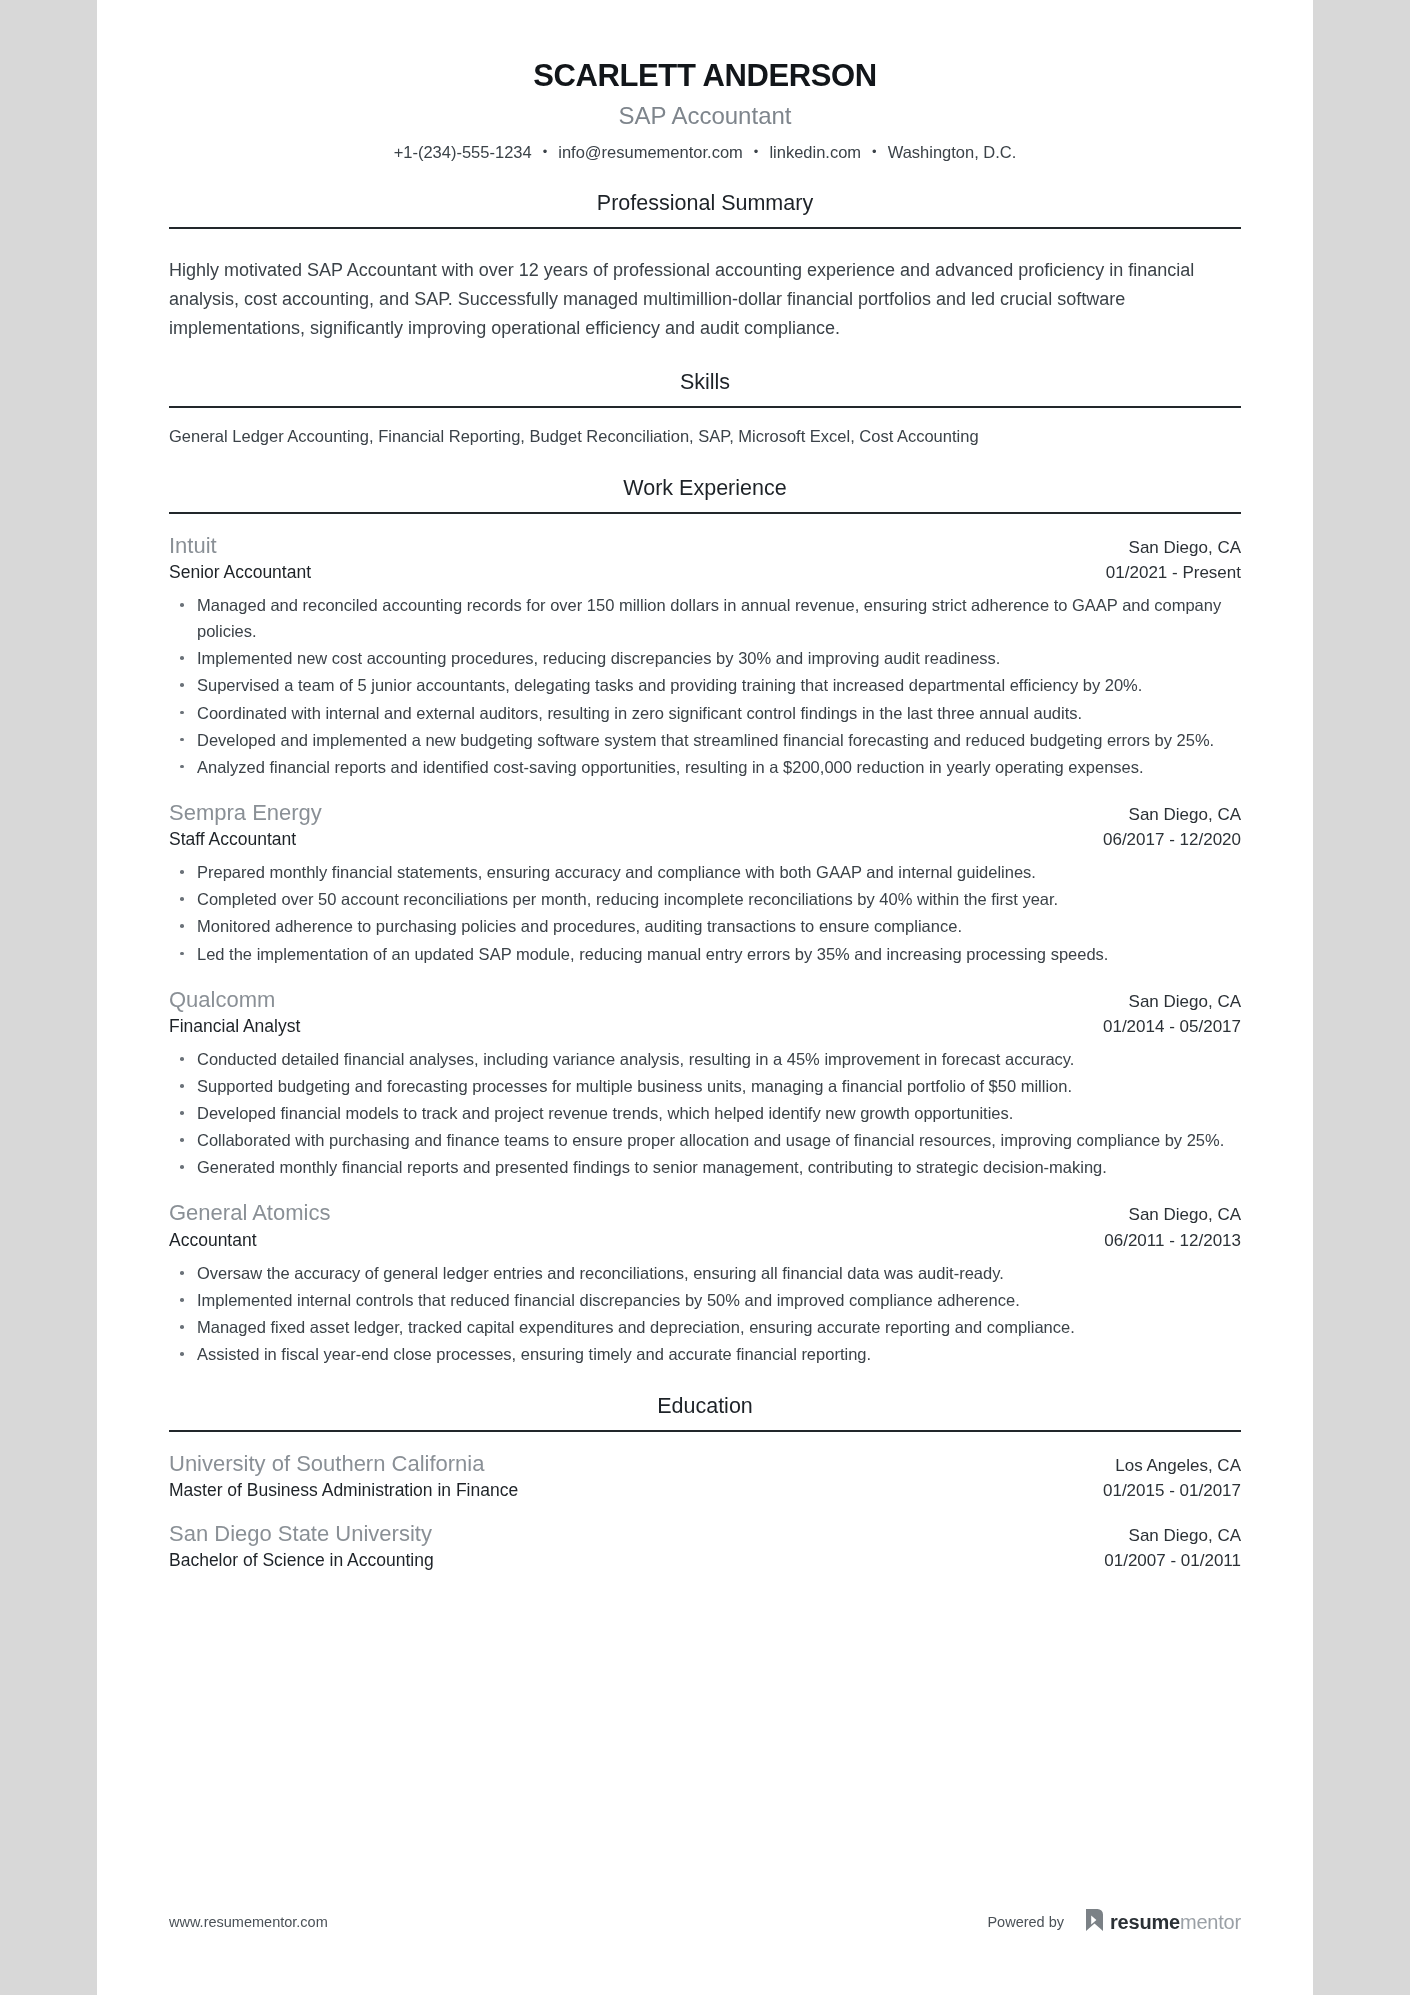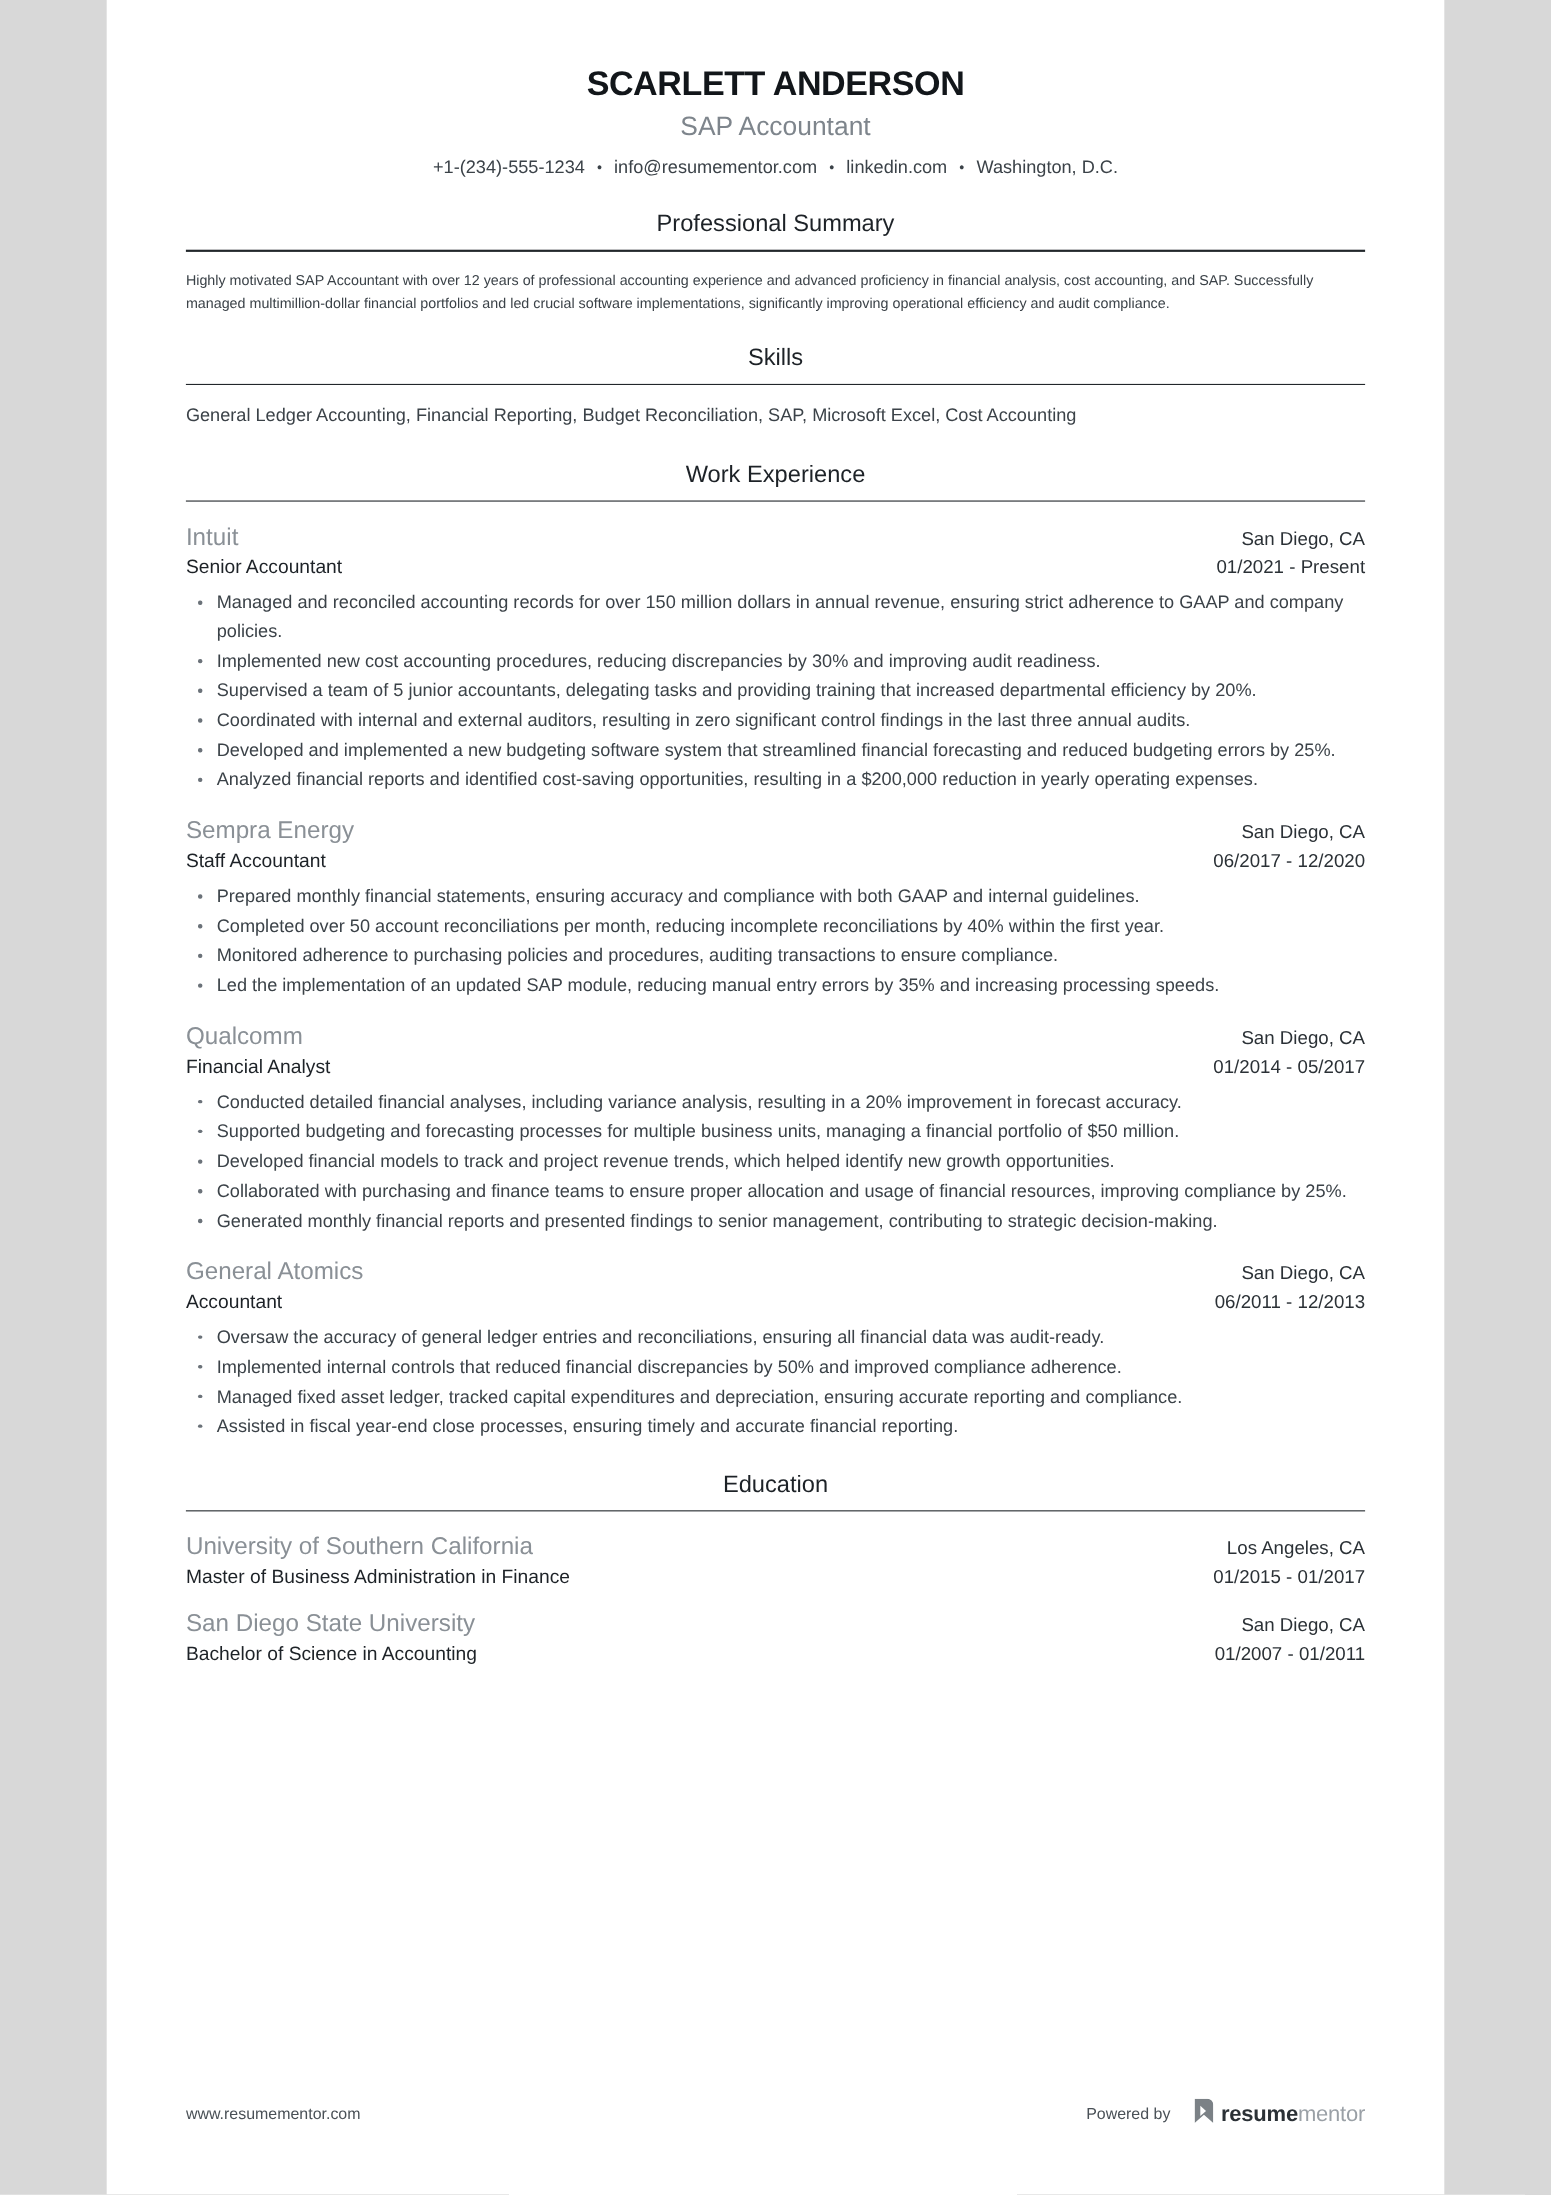--- a/index.html
+++ b/index.html
@@ -70,23 +70,24 @@
   }
   .rule {
     height: 1.6px;
     background: #22272b;
     width: 100%;
   }
 
   .section-body { padding-top: 15px; }
 
   .para {
-    font-size: 13px;
+    font-size: 18px;
     line-height: 1.62;
     color: #3b4248;
+    margin-top: 12px;
   }
 
   .skills-line {
     font-size: 16.5px;
     line-height: 1.6;
     color: #3b4248;
   }
 
   
   .entry { margin-top: 18px; }
@@ -274,21 +275,21 @@
         <div class="entry">
           <div class="entry-row">
             <span class="org">Qualcomm</span>
             <span class="loc">San Diego, CA</span>
           </div>
           <div class="entry-row">
             <span class="role">Financial Analyst</span>
             <span class="dates">01/2014 - 05/2017</span>
           </div>
           <ul class="bullets">
-            <li>Conducted detailed financial analyses, including variance analysis, resulting in a 20% improvement in forecast accuracy.</li>
+            <li>Conducted detailed financial analyses, including variance analysis, resulting in a 45% improvement in forecast accuracy.</li>
             <li>Supported budgeting and forecasting processes for multiple business units, managing a financial portfolio of $50 million.</li>
             <li>Developed financial models to track and project revenue trends, which helped identify new growth opportunities.</li>
             <li>Collaborated with purchasing and finance teams to ensure proper allocation and usage of financial resources, improving compliance by 25%.</li>
             <li>Generated monthly financial reports and presented findings to senior management, contributing to strategic decision-making.</li>
           </ul>
         </div>
         <div class="entry">
           <div class="entry-row">
             <span class="org">General Atomics</span>
             <span class="loc">San Diego, CA</span>

